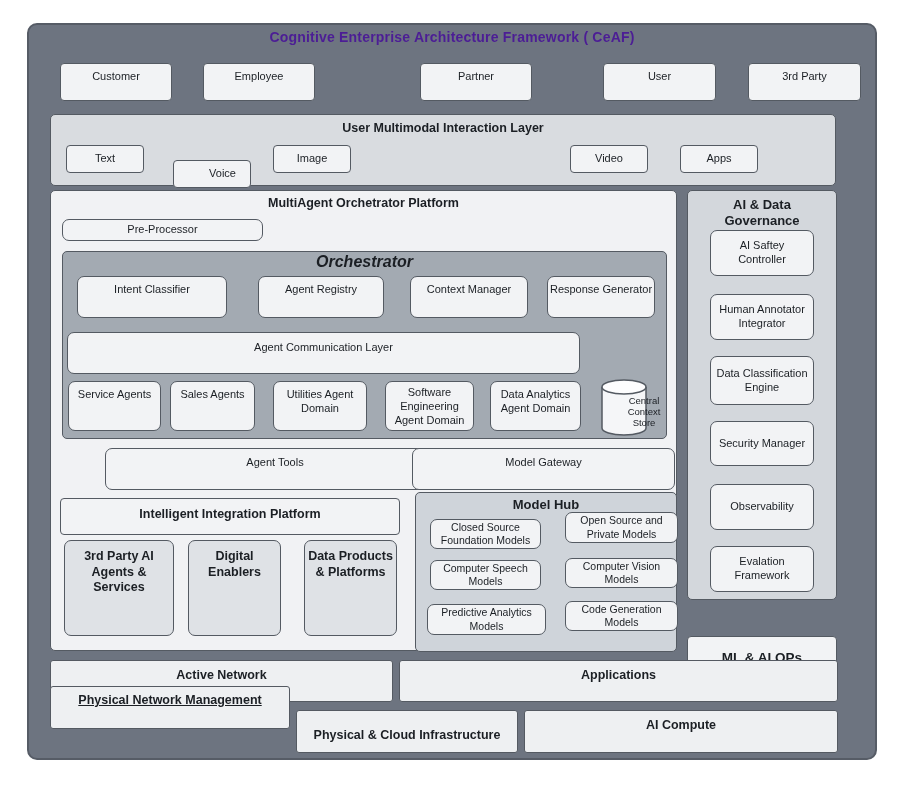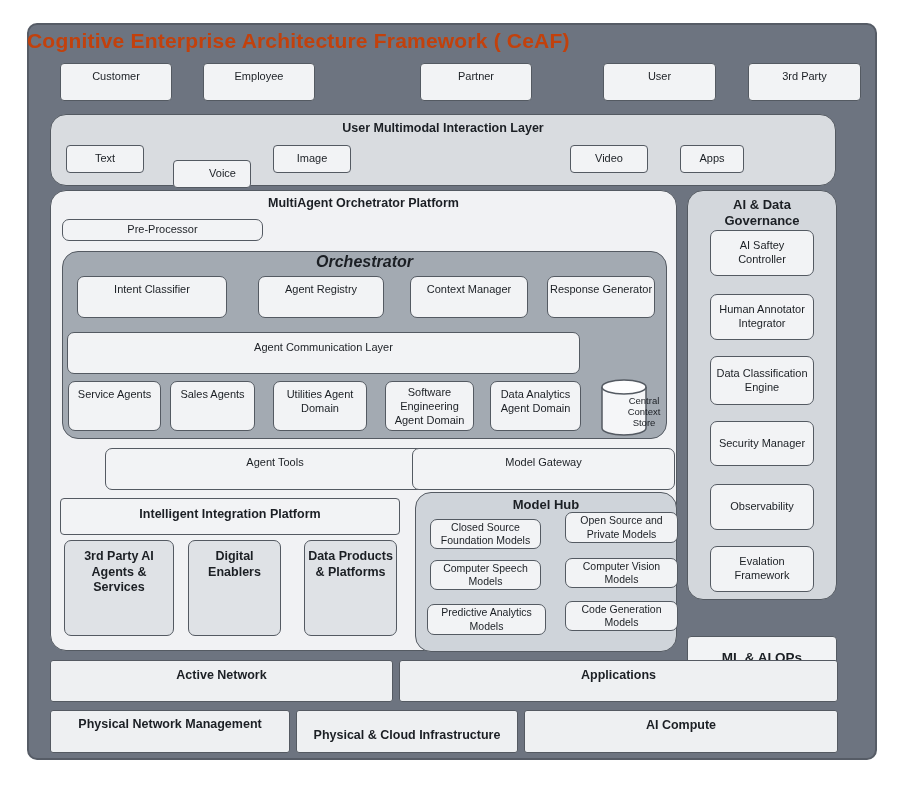--- a/index.html
+++ b/index.html
@@ -1,25 +1,25 @@
 <!DOCTYPE html>
 <html><head>
 <meta charset="utf-8">
 <style>
   html,body{margin:0;padding:0;background:#ffffff;}
   .page{position:relative;width:902px;height:788px;background:#ffffff;
         font-family:"Liberation Sans",sans-serif;color:#1b1f24;overflow:hidden;}
   .abs{position:absolute;box-sizing:border-box;}
   .frame{background:#6d7480;border:2px solid #565c66;border-radius:10px;}
-  .ttl{color:#c2410c;font-weight:bold;font-size:21px;letter-spacing:.2px;}
+  .ttl{color:#4c1d95;font-weight:bold;font-size:14px;text-align:center;letter-spacing:.2px;}
   .box{position:absolute;box-sizing:border-box;background:#f2f3f5;border:1.5px solid #545a62;
        border-radius:4px;font-size:11px;text-align:center;padding-top:6px;line-height:1.25;}
   .r6{border-radius:7px;}
   .vc{display:flex;align-items:center;justify-content:center;padding:2px 4px;}
-  .panel{position:absolute;box-sizing:border-box;border:1.5px solid #545a62;border-radius:16px;}
+  .panel{position:absolute;box-sizing:border-box;border:1.5px solid #545a62;border-radius:5px;}
   .panel-title{font-weight:bold;font-size:12.5px;text-align:center;line-height:1.2;}
   .bold{font-weight:bold;}
   .f13{font-size:12.5px;}
   .f10{font-size:10.5px;}
   .cyl-text{position:absolute;font-size:9.5px;line-height:1.18;text-align:center;}
 </style>
 </head>
 <body>
 
 <div class="page">
@@ -34,21 +34,21 @@
   <div class="box" style="left:603px;top:63px;width:113px;height:38px;">User</div>
   <div class="box" style="left:748px;top:63px;width:113px;height:38px;">3rd Party</div>
 
   <div class="panel" style="left:50px;top:114px;width:786px;height:72px;background:#d9dce0;">
     <div class="panel-title" style="margin-top:6px;">User Multimodal Interaction Layer</div>
   </div>
   <div class="box vc" style="left:66px;top:145px;width:78px;height:28px;">Text</div>
   <div class="box vc" style="left:173px;top:160px;width:78px;height:28px;padding-left:25px;">Voice</div>
   <div class="box vc" style="left:273px;top:145px;width:78px;height:28px;">Image</div>
   <div class="box vc" style="left:570px;top:145px;width:78px;height:28px;">Video</div>
-  <div class="box vc" style="left:680px;top:145px;width:64px;height:28px;">Apps</div>
+  <div class="box vc" style="left:680px;top:145px;width:78px;height:28px;">Apps</div>
 
   <div class="panel" style="left:50px;top:190px;width:627px;height:461px;background:#f1f2f4;">
     <div class="panel-title" style="margin-top:5px;">MultiAgent Orchetrator Platform</div>
   </div>
 
   <div class="box vc r6" style="left:62px;top:219px;width:201px;height:22px;">Pre-Processor</div>
 
   <div class="panel" style="left:62px;top:251px;width:605px;height:188px;background:#a3aab2;">
     <div class="panel-title" style="font-size:16px;font-style:italic;">Orchestrator</div>
   </div>
@@ -100,17 +100,17 @@
   <div class="box vc r6" style="left:710px;top:356px;width:104px;height:49px;">Data Classification Engine</div>
   <div class="box vc r6" style="left:710px;top:421px;width:104px;height:45px;">Security Manager</div>
   <div class="box vc r6" style="left:710px;top:484px;width:104px;height:46px;">Observability</div>
   <div class="box vc r6" style="left:710px;top:546px;width:104px;height:46px;">Evalation Framework</div>
 
   <div class="box vc bold" style="left:687px;top:636px;width:150px;height:44px;font-size:13.5px;">ML &amp; AI OPs</div>
 
   <div class="box bold f13" style="left:50px;top:660px;width:343px;height:42px;background:#eef0f2;padding-top:7px;border-radius:3px;">Active Network</div>
   <div class="box bold f13" style="left:399px;top:660px;width:439px;height:42px;background:#eef0f2;padding-top:7px;border-radius:3px;">Applications</div>
 
-  <div class="box bold f13" style="left:50px;top:710px;width:240px;height:43px;background:#eef0f2;border-radius:3px;">Physical Network Management</div>
+  <div class="box bold f13" style="left:50px;top:686px;width:240px;height:43px;background:#eef0f2;border-radius:3px;text-decoration:underline;">Physical Network Management</div>
   <div class="box bold f13" style="left:296px;top:710px;width:222px;height:43px;background:#eef0f2;padding-top:17px;border-radius:3px;">Physical &amp; Cloud Infrastructure</div>
   <div class="box bold f13" style="left:524px;top:710px;width:314px;height:43px;background:#eef0f2;padding-top:7px;border-radius:3px;">AI Compute</div>
 
 </div>
 
 </body></html>

